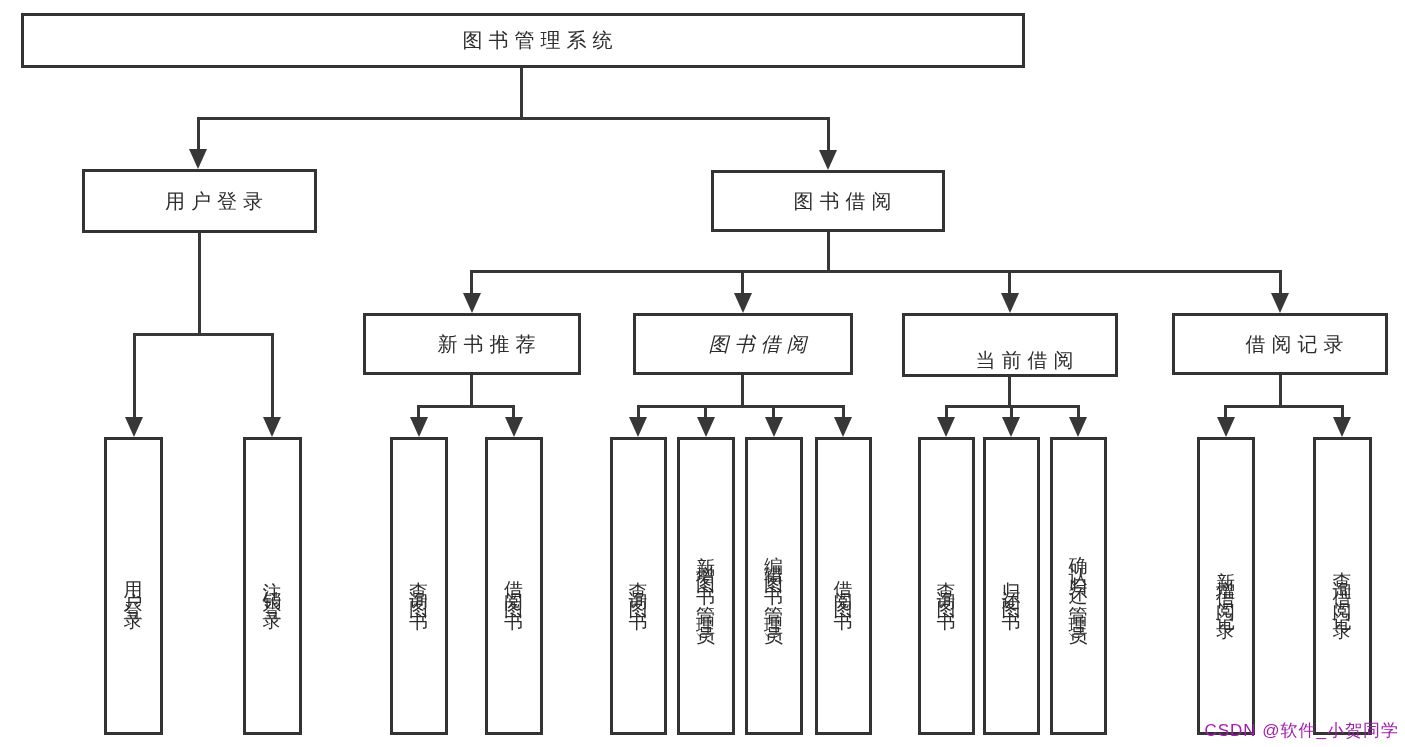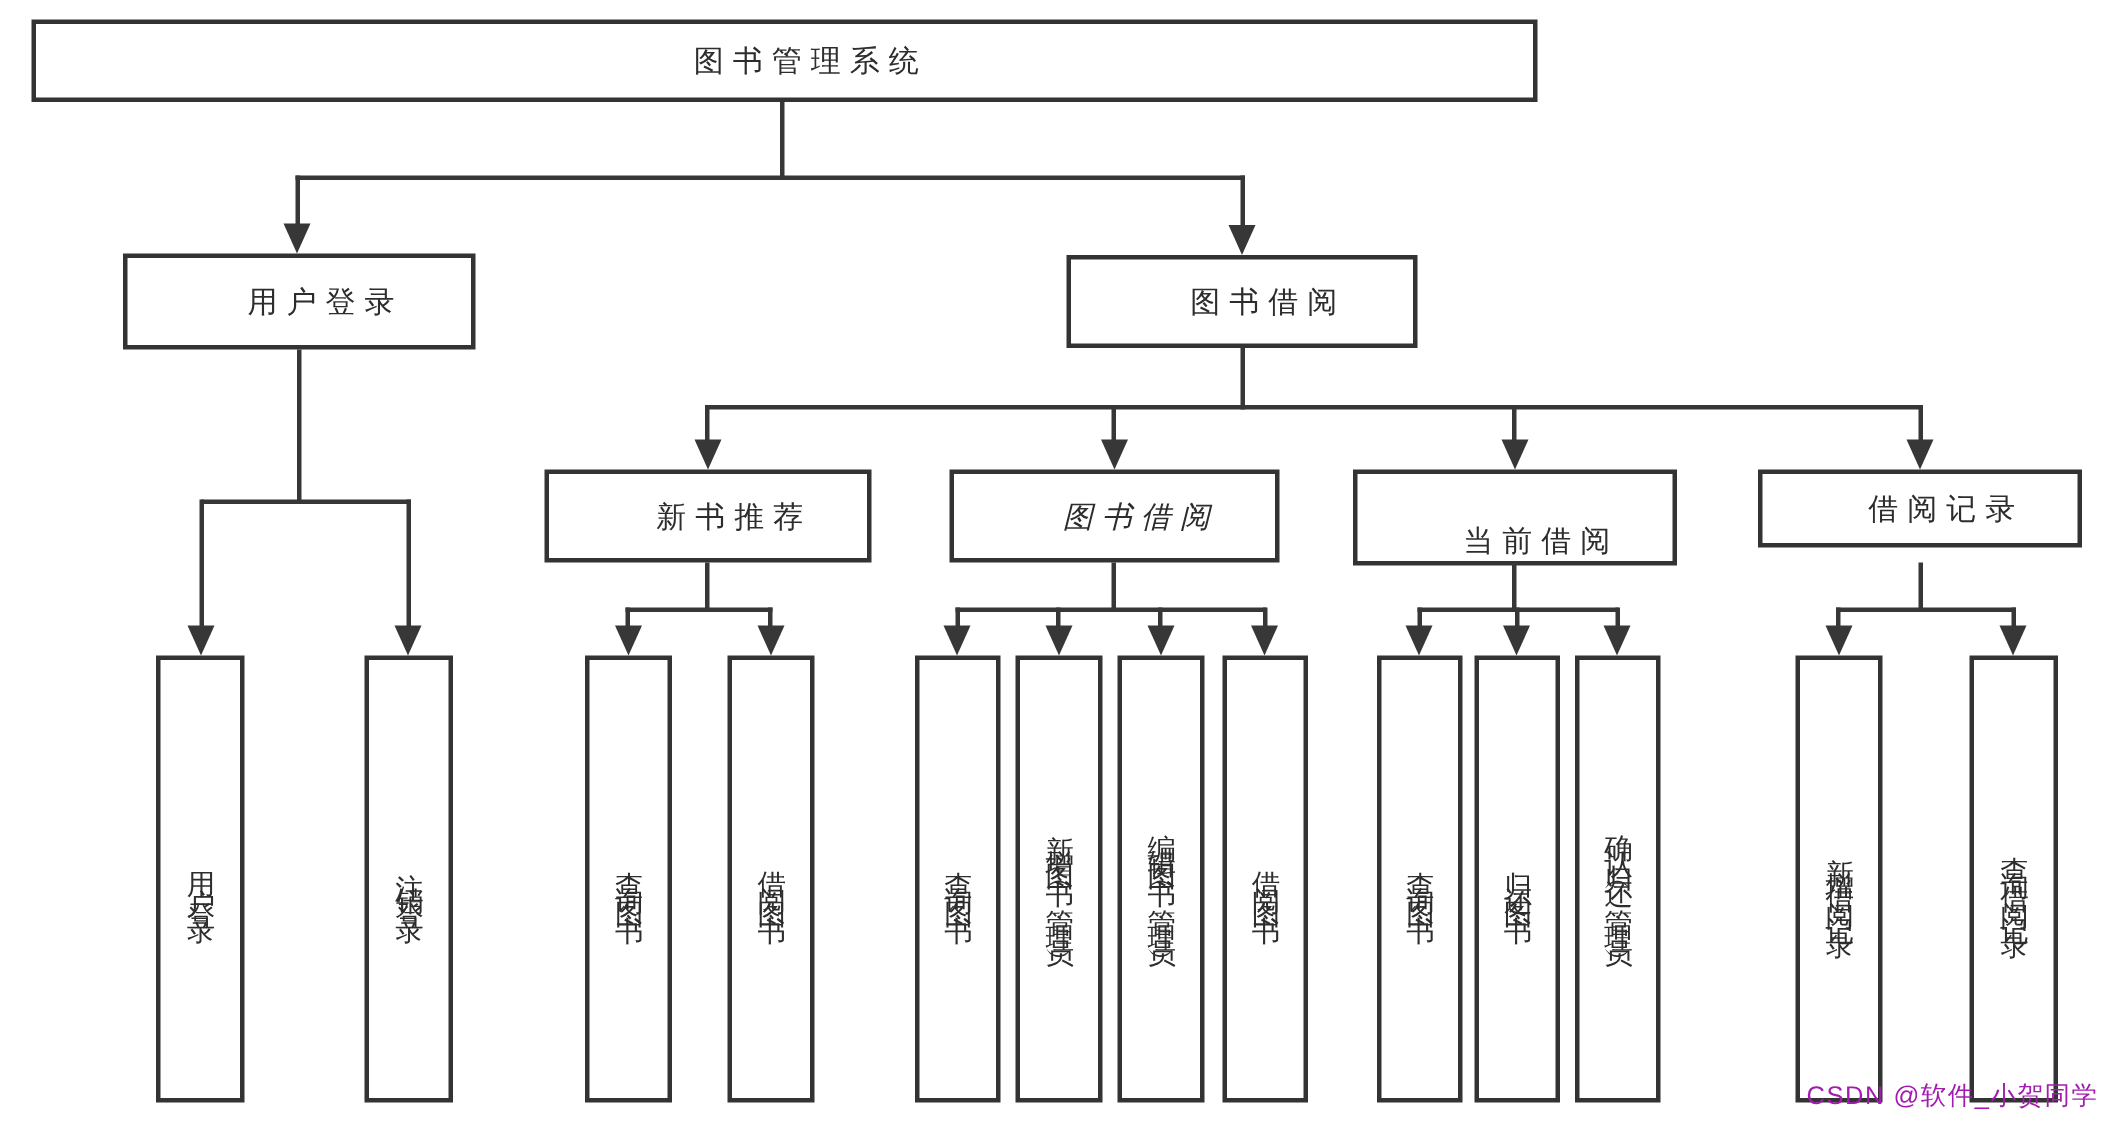--- a/index.html
+++ b/index.html
@@ -80,21 +80,21 @@
 
   <div class="hbox" style="left:363px;top:313px;width:218px;height:62px;justify-content:center;">
     <span>新书推荐</span>
   </div>
   <div class="hbox" style="left:633px;top:313px;width:220px;height:62px;font-style:italic;">
     <span>图书借阅</span>
   </div>
   <div class="hbox" style="left:902px;top:313px;width:216px;height:64px;align-items:flex-end;">
     <span>当前借阅</span>
   </div>
-  <div class="hbox" style="left:1172px;top:313px;width:216px;height:52px;">
+  <div class="hbox" style="left:1172px;top:313px;width:216px;height:62px;">
     <span>借阅记录</span>
   </div>
 
   <div class="vline" style="left:470px;top:375px;height:33px;"></div>
   <div class="hline" style="left:417px;top:405px;width:98px;"></div>
   <div class="vline" style="left:417px;top:405px;height:16px;"></div>
   <div class="arrow" style="left:410px;top:417px;"></div>
   <div class="vline" style="left:512px;top:405px;height:16px;"></div>
   <div class="arrow" style="left:505px;top:417px;"></div>
 

